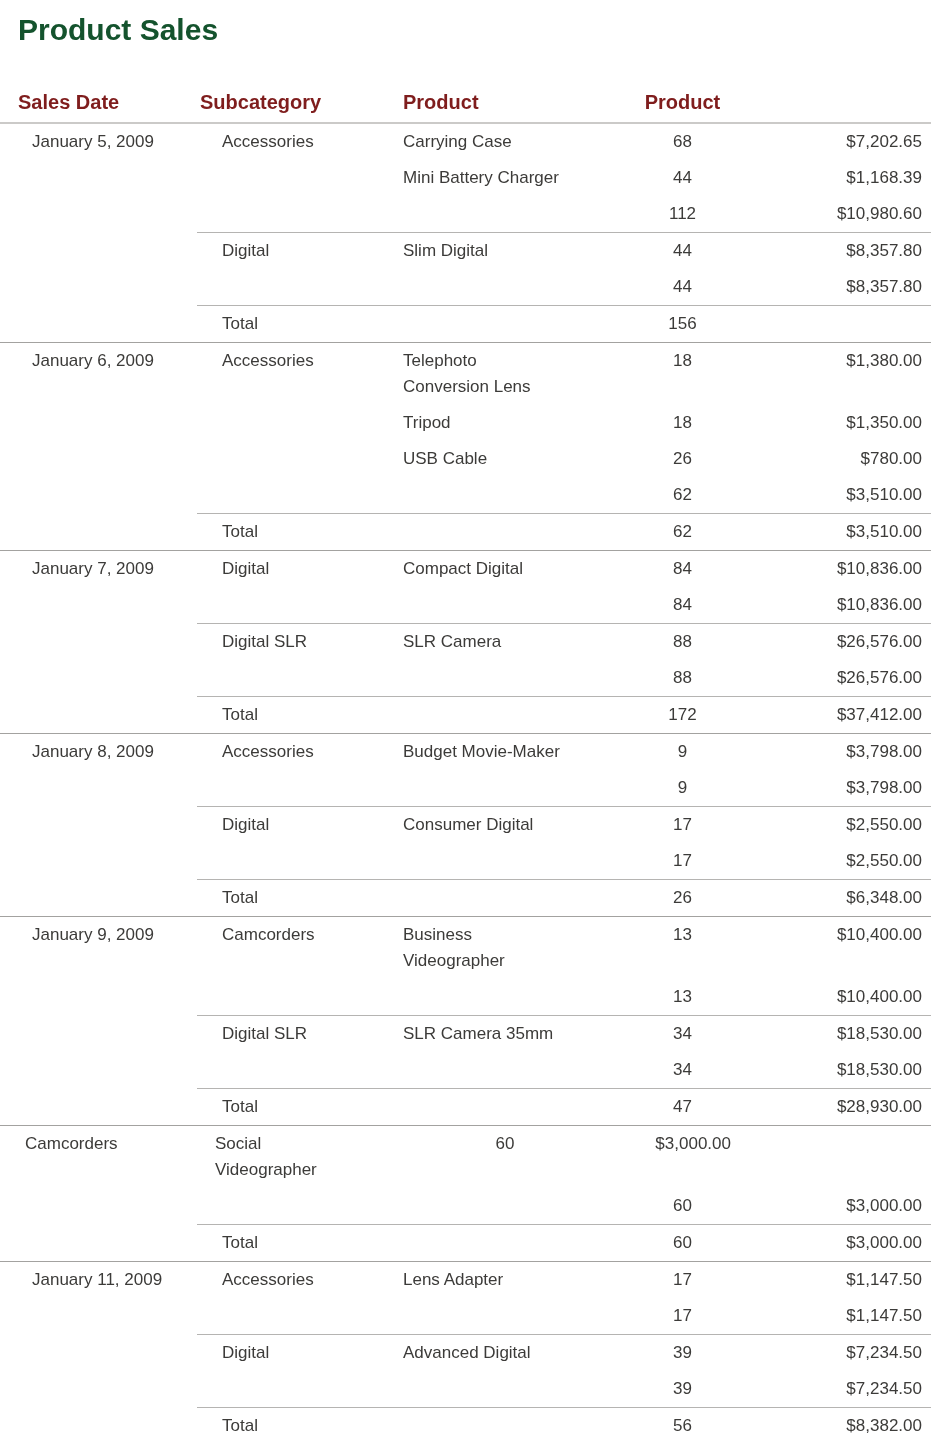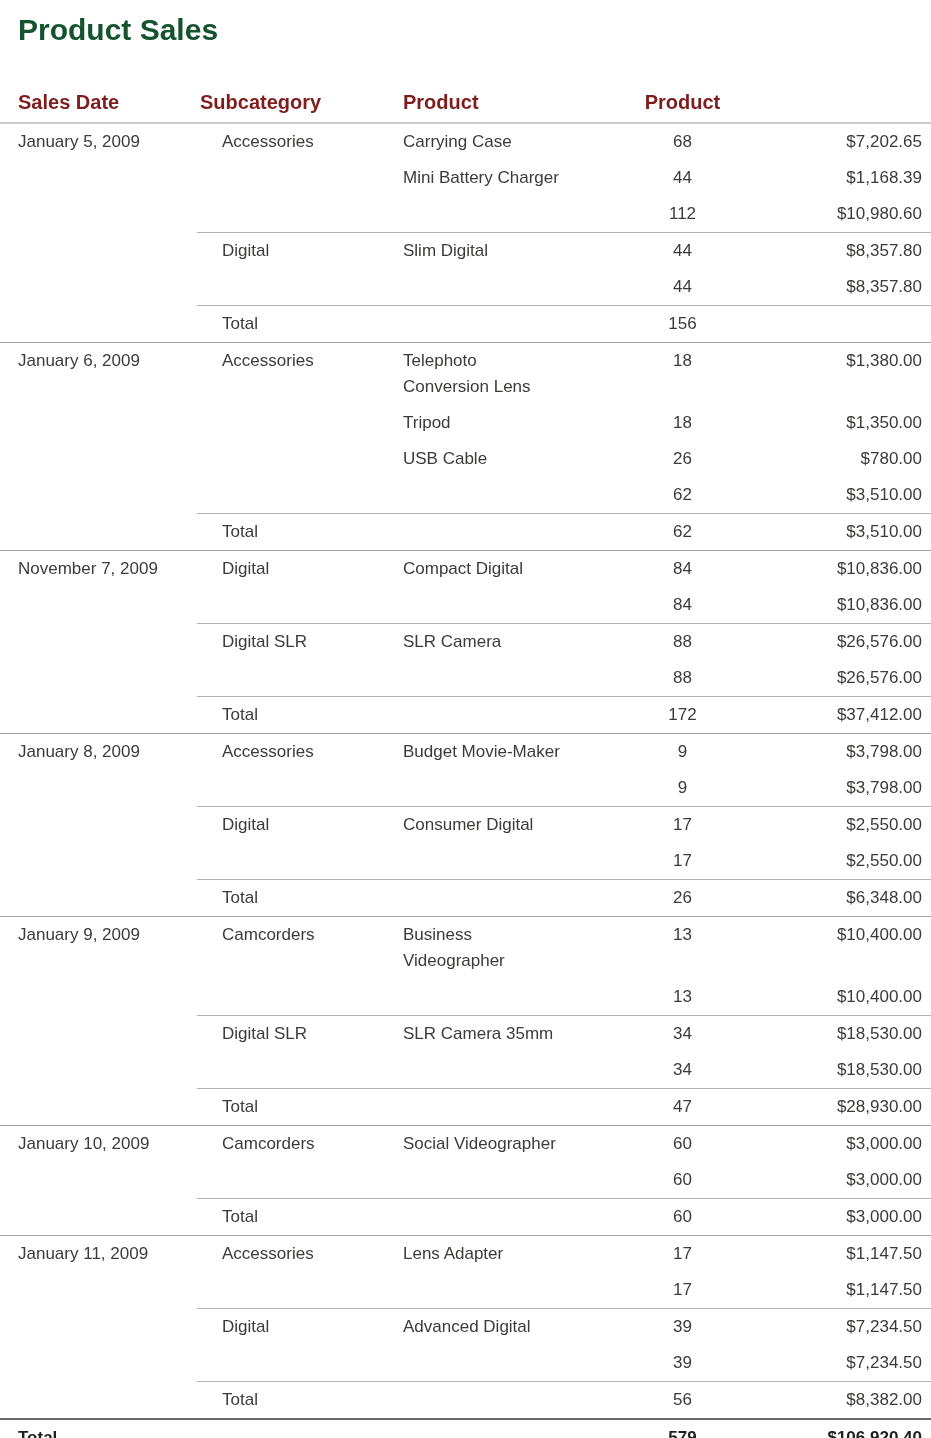--- a/index.html
+++ b/index.html
@@ -30,21 +30,21 @@
   .hrow .c-sub{padding-left:3px;}
   .hc.c-prod{padding-left:18px;}
   .hc.c-qty{text-align:center;}
   .hc.c-sales{text-align:center;padding-right:0;}
   .cell{
     font-size:17px;line-height:26px;
     padding-top:5px;padding-bottom:5px;
     box-sizing:border-box;
   }
   .row{min-height:36px;}
-  .c-date{padding-left:18px;}
+  .c-date{padding-left:32px;}
   .c-sub{padding-left:25px;}
   .c-prod{padding-left:18px;padding-right:59px;}
   .c-qty{text-align:center;}
   .c-sales{text-align:right;padding-right:9px;}
   .sep{height:0;}
   .sep-partial{border-top:1px solid #b5b4b2;margin-left:197px;}
   .sep-full{border-top:1px solid #a3a2a0;}
   .sep-grand{border-top:2px solid #6b6a68;}
   .grand .cell{font-weight:bold;color:#1f1e1d;}
 </style>
@@ -138,21 +138,21 @@
         <div class="sep sep-partial"></div>
         <div class="row">
           <div class="cell c-date"></div>
           <div class="cell c-sub">Total</div>
           <div class="cell c-prod"></div>
           <div class="cell c-qty">62</div>
           <div class="cell c-sales">$3,510.00</div>
         </div>
         <div class="sep sep-full"></div>
         <div class="row">
-          <div class="cell c-date">November 7, 2009</div>
+          <div class="cell c-date">January 7, 2009</div>
           <div class="cell c-sub">Digital</div>
           <div class="cell c-prod">Compact Digital</div>
           <div class="cell c-qty">84</div>
           <div class="cell c-sales">$10,836.00</div>
         </div>
         <div class="row">
           <div class="cell c-date"></div>
           <div class="cell c-sub"></div>
           <div class="cell c-prod"></div>
           <div class="cell c-qty">84</div>
@@ -252,21 +252,20 @@
         <div class="sep sep-partial"></div>
         <div class="row">
           <div class="cell c-date"></div>
           <div class="cell c-sub">Total</div>
           <div class="cell c-prod"></div>
           <div class="cell c-qty">47</div>
           <div class="cell c-sales">$28,930.00</div>
         </div>
         <div class="sep sep-full"></div>
         <div class="row">
-          <div class="cell c-date">January 10, 2009</div>
           <div class="cell c-sub">Camcorders</div>
           <div class="cell c-prod">Social Videographer</div>
           <div class="cell c-qty">60</div>
           <div class="cell c-sales">$3,000.00</div>
         </div>
         <div class="row">
           <div class="cell c-date"></div>
           <div class="cell c-sub"></div>
           <div class="cell c-prod"></div>
           <div class="cell c-qty">60</div>

